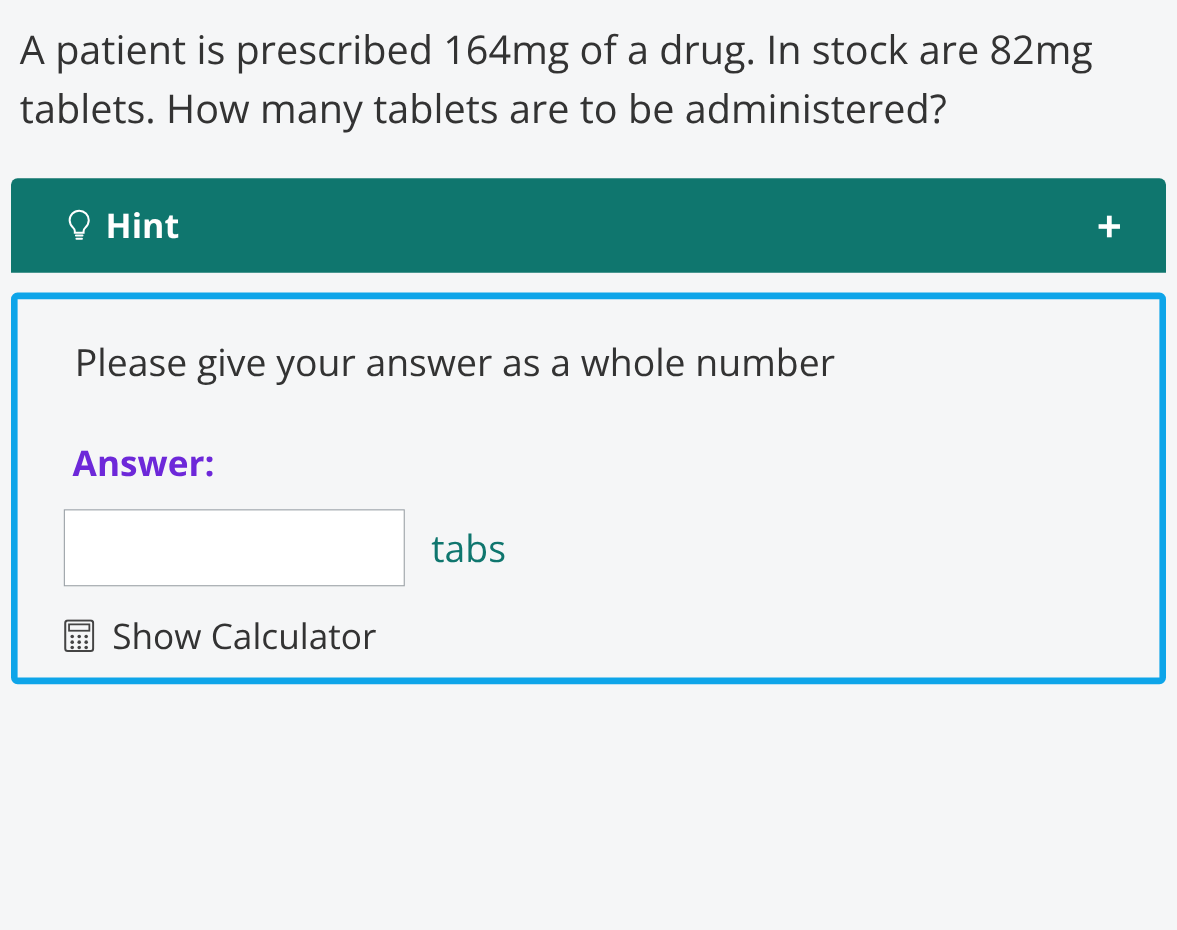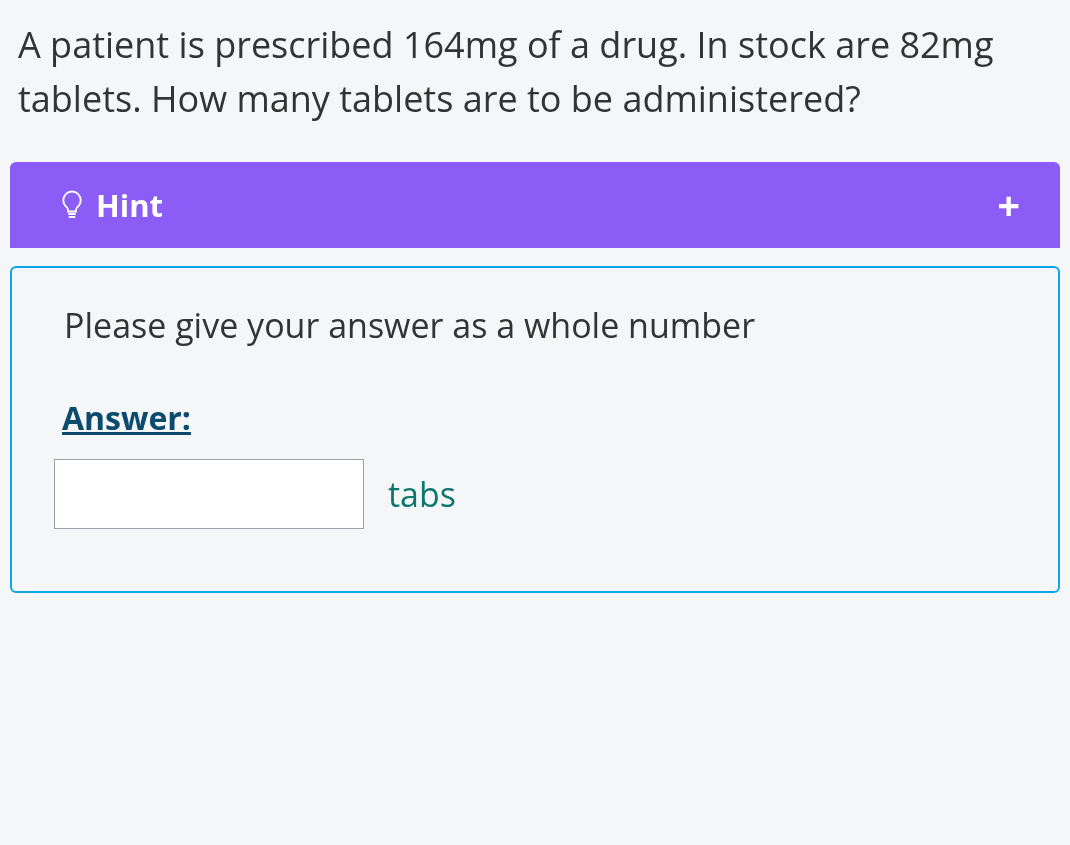--- a/index.html
+++ b/index.html
@@ -13,21 +13,21 @@
   .page {
     padding: 18px 10px 10px 10px;
   }
   .question {
     font-size: 36px;
     line-height: 1.5;
     color: #333;
     margin: 0 8px 28px 8px;
   }
   .hint-bar {
-    background: #8b5cf6;
+    background: #0f766e;
     color: #fff;
     border-radius: 6px 6px 0 0;
     padding: 22px 30px 22px 48px;
     display: flex;
     align-items: center;
     justify-content: space-between;
     cursor: pointer;
     margin-top: 36px;
     gap: 24px;
   }
@@ -47,39 +47,38 @@
     font-size: 31px;
     font-weight: 700;
   }
   .plus-icon {
     font-size: 40px;
     font-weight: 700;
     line-height: 1;
     padding-right: 10px;
   }
   .answer-card {
-    border: 2px solid #0ea5e9;
+    border: 6px solid #0ea5e9;
     border-radius: 6px;
     background: #f5f6f7;
     margin-top: 18px;
-    padding: 34px 42px 38px 42px;
+    padding: 34px 42px 16px 42px;
   }
   .instruction {
     font-size: 34px;
     color: #333;
     margin-bottom: 48px;
     margin-left: 10px;
   }
   .answer-label {
     font-size: 32px;
     font-weight: 700;
-    color: #0c4a6e;
+    color: #6d28d9;
     margin-bottom: 20px;
     margin-left: 8px;
-    text-decoration: underline;
   }
   .answer-row {
     display: flex;
     align-items: center;
     gap: 24px;
     margin-bottom: 24px;
   }
   .answer-input {
     width: 310px;
     height: 70px;
@@ -131,15 +130,33 @@
     <span class="plus-icon">+</span>
   </div>
 
   <div class="answer-card">
     <div class="instruction">Please give your answer as a whole number</div>
     <div class="answer-label">Answer:</div>
     <div class="answer-row">
       <input type="text" class="answer-input" value="" style="">
       <span class="unit">tabs</span>
     </div>
+    <div class="show-calc">
+      <span class="calc-icon">
+        <svg viewBox="0 0 24 26" width="28" height="30">
+          <rect x="1" y="1" width="22" height="24" rx="2" fill="none" stroke="#444" stroke-width="1.6"></rect>
+          <rect x="4" y="4" width="16" height="5" fill="none" stroke="#444" stroke-width="1.4"></rect>
+          <circle cx="6.5" cy="13.5" r="1.4" fill="#444"></circle>
+          <circle cx="12" cy="13.5" r="1.4" fill="#444"></circle>
+          <circle cx="17.5" cy="13.5" r="1.4" fill="#444"></circle>
+          <circle cx="6.5" cy="18" r="1.4" fill="#444"></circle>
+          <circle cx="12" cy="18" r="1.4" fill="#444"></circle>
+          <circle cx="17.5" cy="18" r="1.4" fill="#444"></circle>
+          <circle cx="6.5" cy="22.2" r="1.4" fill="#444"></circle>
+          <circle cx="12" cy="22.2" r="1.4" fill="#444"></circle>
+          <circle cx="17.5" cy="22.2" r="1.4" fill="#444"></circle>
+        </svg>
+      </span>
+      <span class="show-calc-label">Show Calculator</span>
+    </div>
   </div>
 
 </div>
 
 </body></html>

